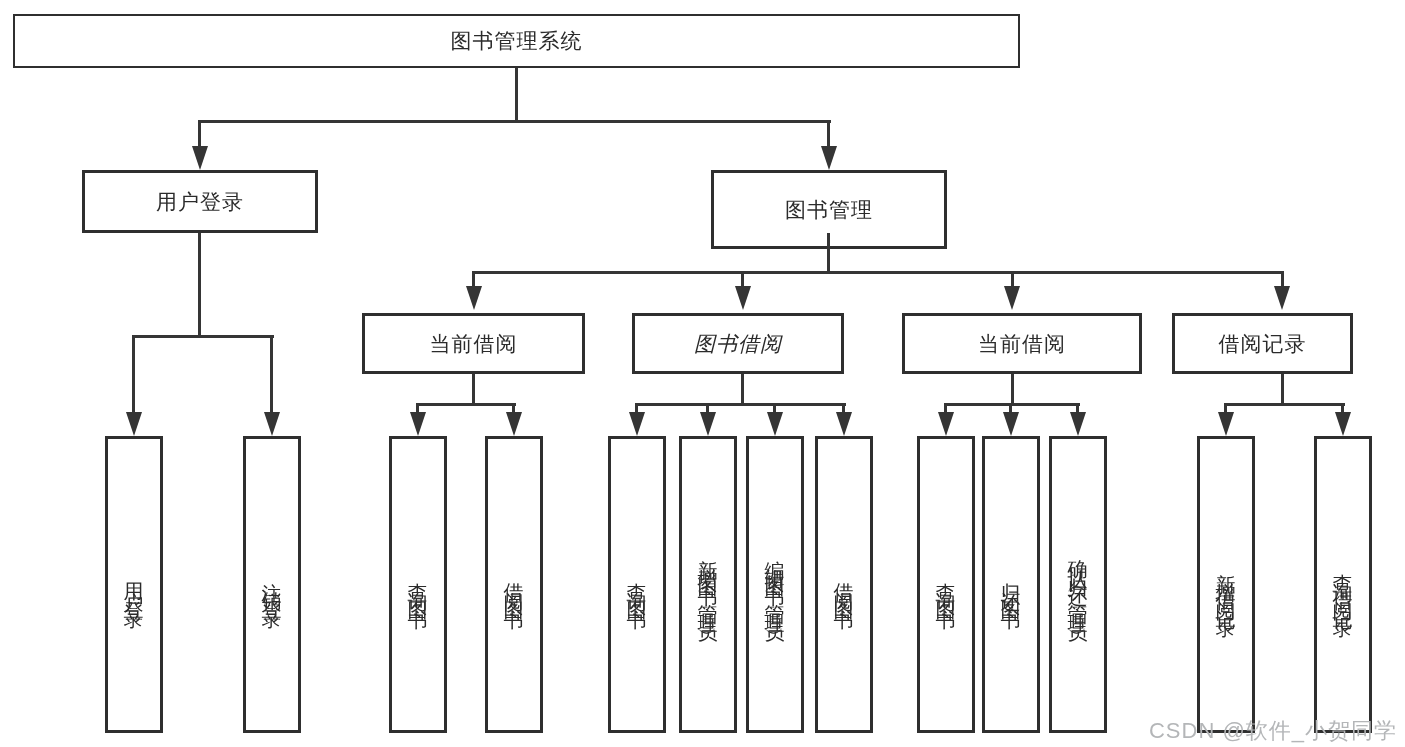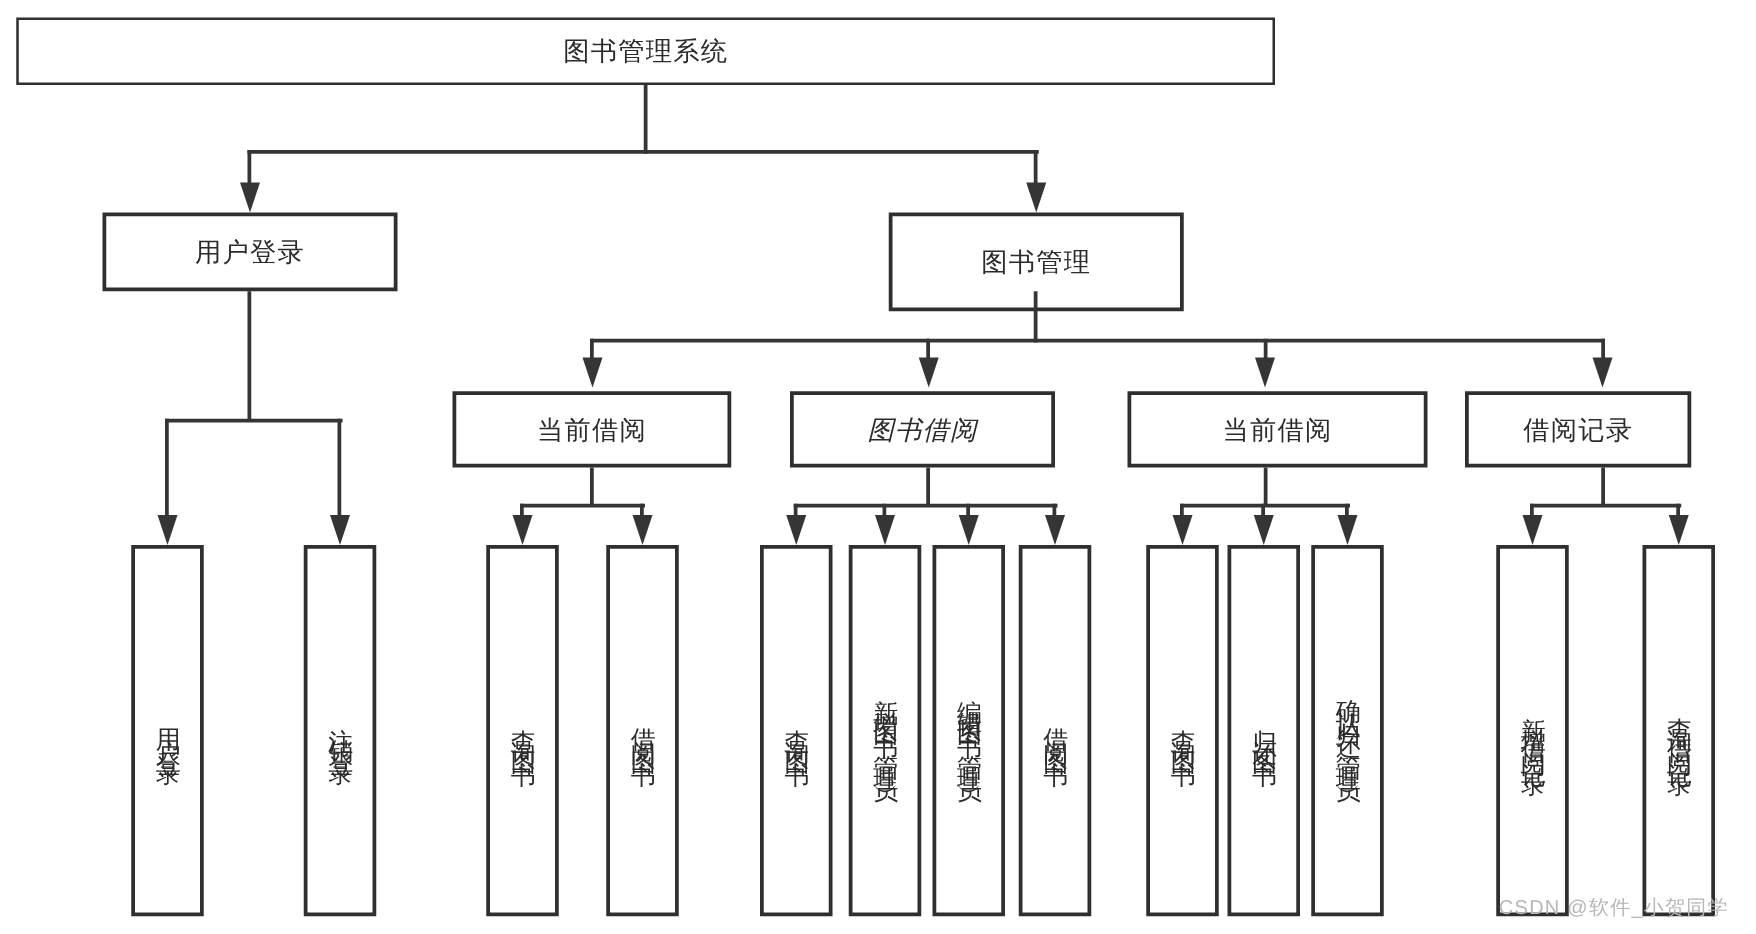--- a/index.html
+++ b/index.html
@@ -58,23 +58,23 @@
   .arrow {
     position: absolute;
     width: 0;
     height: 0;
     border-left: 8px solid transparent;
     border-right: 8px solid transparent;
     border-top: 24px solid #353535;
   }
   .watermark {
     position: absolute;
-    right: 22px;
+    right: 8px;
     top: 716px;
-    font-size: 16px;
+    font-size: 22px;
     color: #b4b6b8;
     letter-spacing: 1px;
     white-space: nowrap;
   }
 </style>
 </head>
 <body>
 
 <div id="canvas">
 

